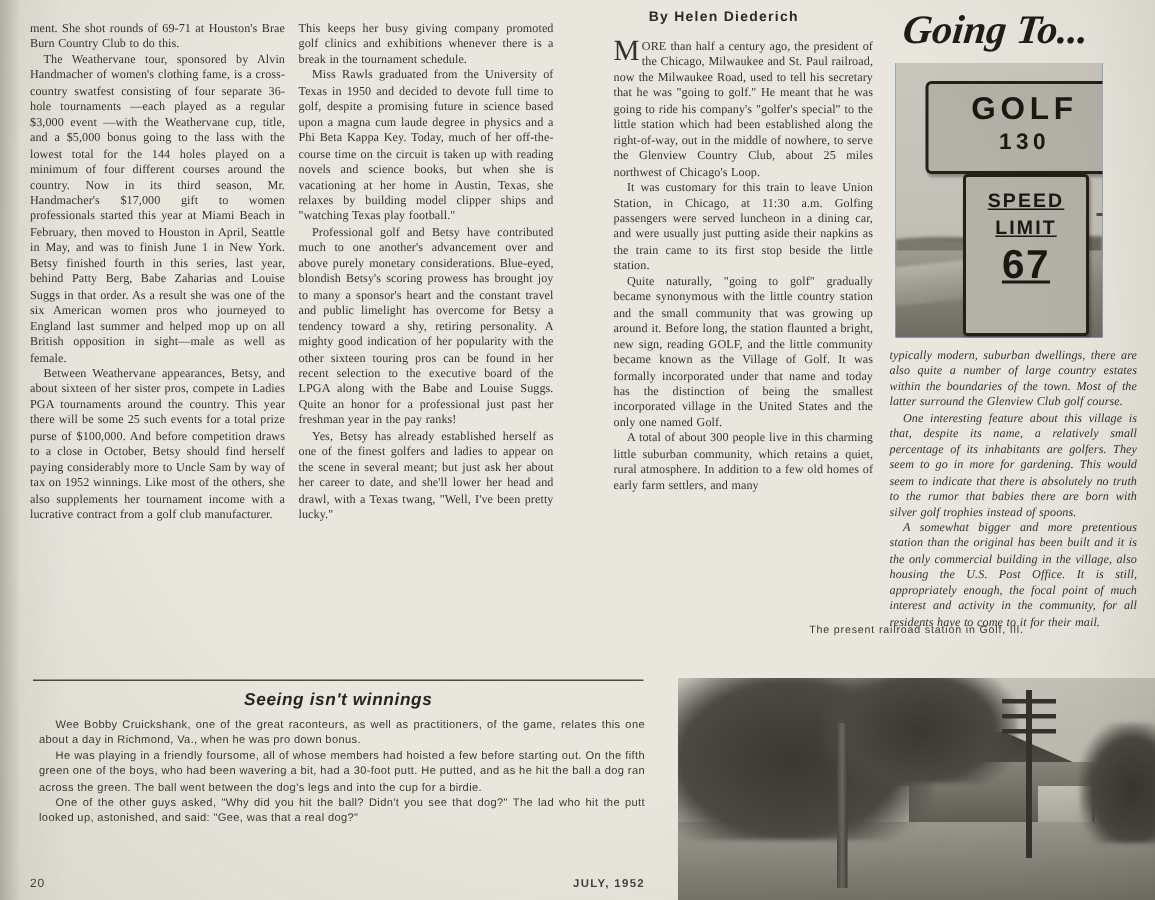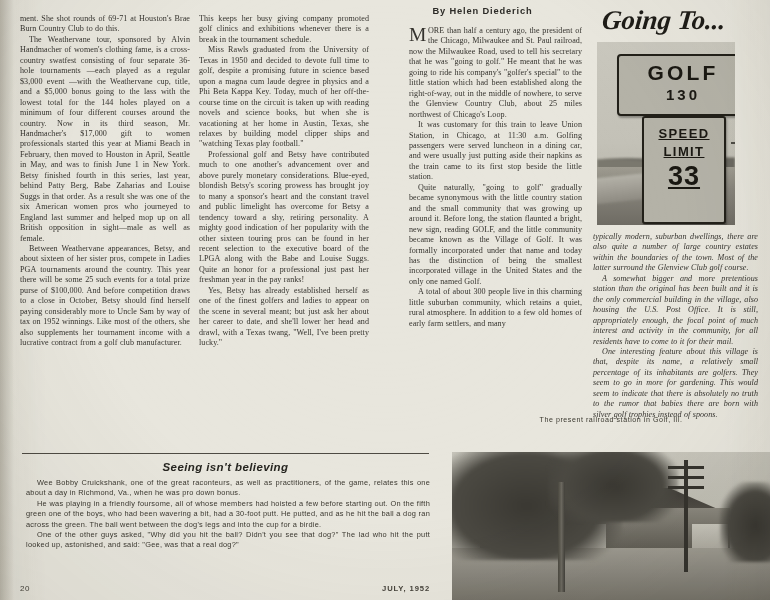--- a/index.html
+++ b/index.html
@@ -315,22 +315,22 @@
 
     <div class="col" id="col3">
       <p class="noind dropcap">MORE than half a century ago, the president of the Chicago, Milwaukee and St. Paul railroad, now the Milwaukee Road, used to tell his secretary that he was "going to golf." He meant that he was going to ride his company's "golfer's special" to the little station which had been established along the right-of-way, out in the middle of nowhere, to serve the Glenview Country Club, about 25 miles northwest of Chicago's Loop.</p>
       <p>It was customary for this train to leave Union Station, in Chicago, at 11:30 a.m. Golfing passengers were served luncheon in a dining car, and were usually just putting aside their napkins as the train came to its first stop beside the little station.</p>
       <p>Quite naturally, "going to golf" gradually became synonymous with the little country station and the small community that was growing up around it. Before long, the station flaunted a bright, new sign, reading GOLF, and the little community became known as the Village of Golf. It was formally incorporated under that name and today has the distinction of being the smallest incorporated village in the United States and the only one named Golf.</p>
       <p>A total of about 300 people live in this charming little suburban community, which retains a quiet, rural atmosphere. In addition to a few old homes of early farm settlers, and many</p>
     </div>
 
     <div class="col" id="col4">
       <p class="noind">typically modern, suburban dwellings, there are also quite a number of large country estates within the boundaries of the town. Most of the latter surround the Glenview Club golf course.</p>
+      <p>One interesting feature about this village is that, despite its name, a relatively small percentage of its inhabitants are golfers. They seem to go in more for gardening. This would seem to indicate that there is absolutely no truth to the rumor that babies there are born with silver golf trophies instead of spoons.</p>
       <p>A somewhat bigger and more pretentious station than the original has been built and it is the only commercial building in the village, also housing the U.S. Post Office. It is still, appropriately enough, the focal point of much interest and activity in the community, for all residents have to come to it for their mail.</p>
-      <p>One interesting feature about this village is that, despite its name, a relatively small percentage of its inhabitants are golfers. They seem to go in more for gardening. This would seem to indicate that there is absolutely no truth to the rumor that babies there are born with silver golf trophies instead of spoons.</p>
     </div>
   </div>
 
   <div class="headline">
     <svg width="170" height="36" viewBox="0 0 170 36" xmlns="http://www.w3.org/2000/svg">
       <text x="4" y="27" font-family="Liberation Serif, serif" font-size="27" font-style="italic" font-weight="bold" fill="#1e1c17" transform="skewX(-6)">Going To...</text>
     </svg>
   </div>
 
   <div class="sign-photo">
@@ -344,28 +344,28 @@
     <div class="wire-arm"></div>
 
     <div class="sign-board sign-golf">
       <div class="t1">GOLF</div>
       <div class="t2">130</div>
     </div>
 
     <div class="sign-board sign-speed">
       <div class="t1">SPEED</div>
       <div class="t2">LIMIT</div>
-      <div class="t3">33</div>
+      <div class="t3">67</div>
     </div>
   </div>
 
   <div class="caption">The present railroad station in Golf, Ill.</div>
 
   <div class="rule"></div>
-  <div class="box-title">Seeing isn't believing</div>
+  <div class="box-title">Seeing isn't winnings</div>
   <div class="box-body">
     <p>Wee Bobby Cruickshank, one of the great raconteurs, as well as practitioners, of the game, relates this one about a day in Richmond, Va., when he was pro down bonus.</p>
     <p>He was playing in a friendly foursome, all of whose members had hoisted a few before starting out. On the fifth green one of the boys, who had been wavering a bit, had a 30-foot putt. He putted, and as he hit the ball a dog ran across the green. The ball went between the dog's legs and into the cup for a birdie.</p>
     <p>One of the other guys asked, "Why did you hit the ball? Didn't you see that dog?" The lad who hit the putt looked up, astonished, and said: "Gee, was that a real dog?"</p>
   </div>
 
   <div class="station-photo">
     <div class="st-sky"></div>
     <div class="st-roof"></div>
     <div class="st-building"></div>

